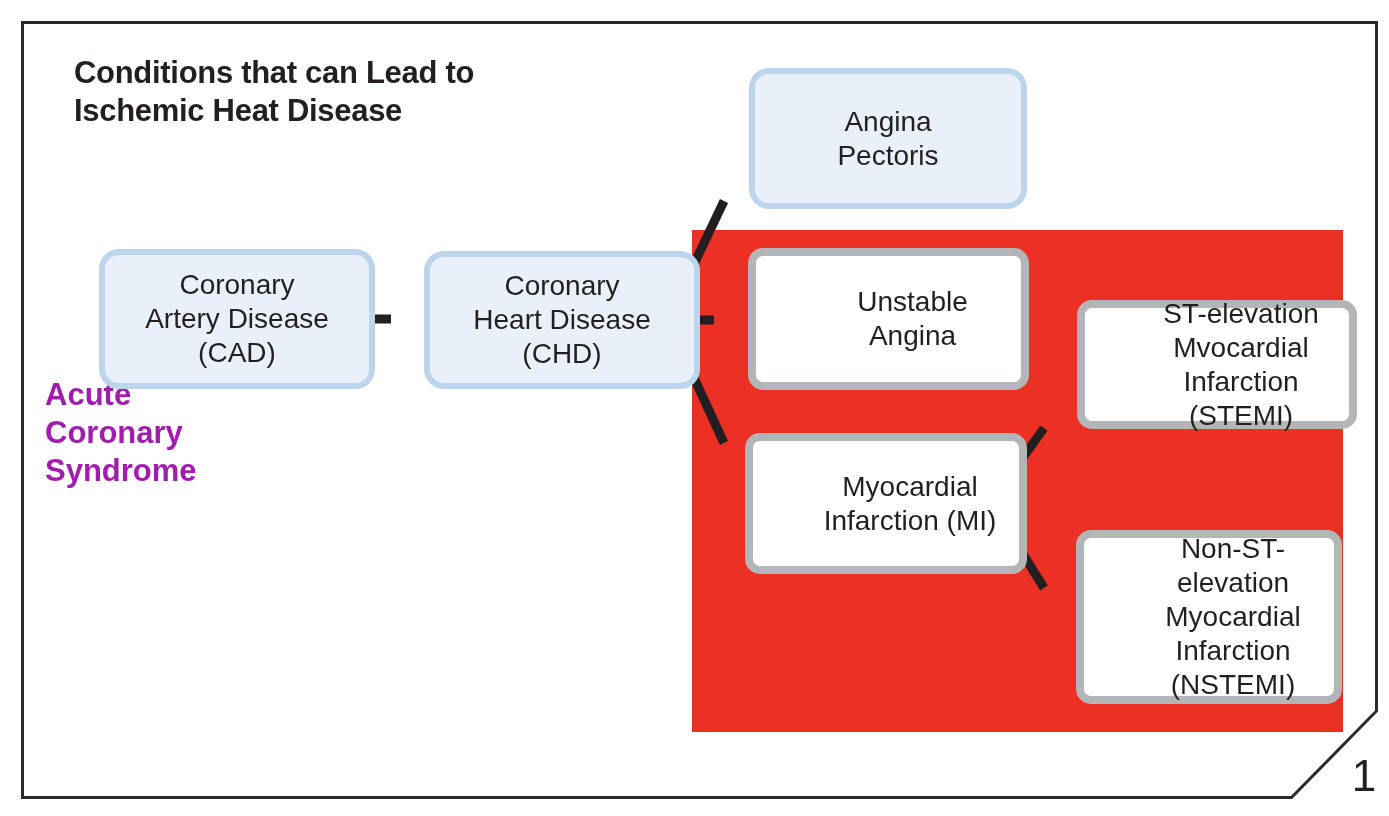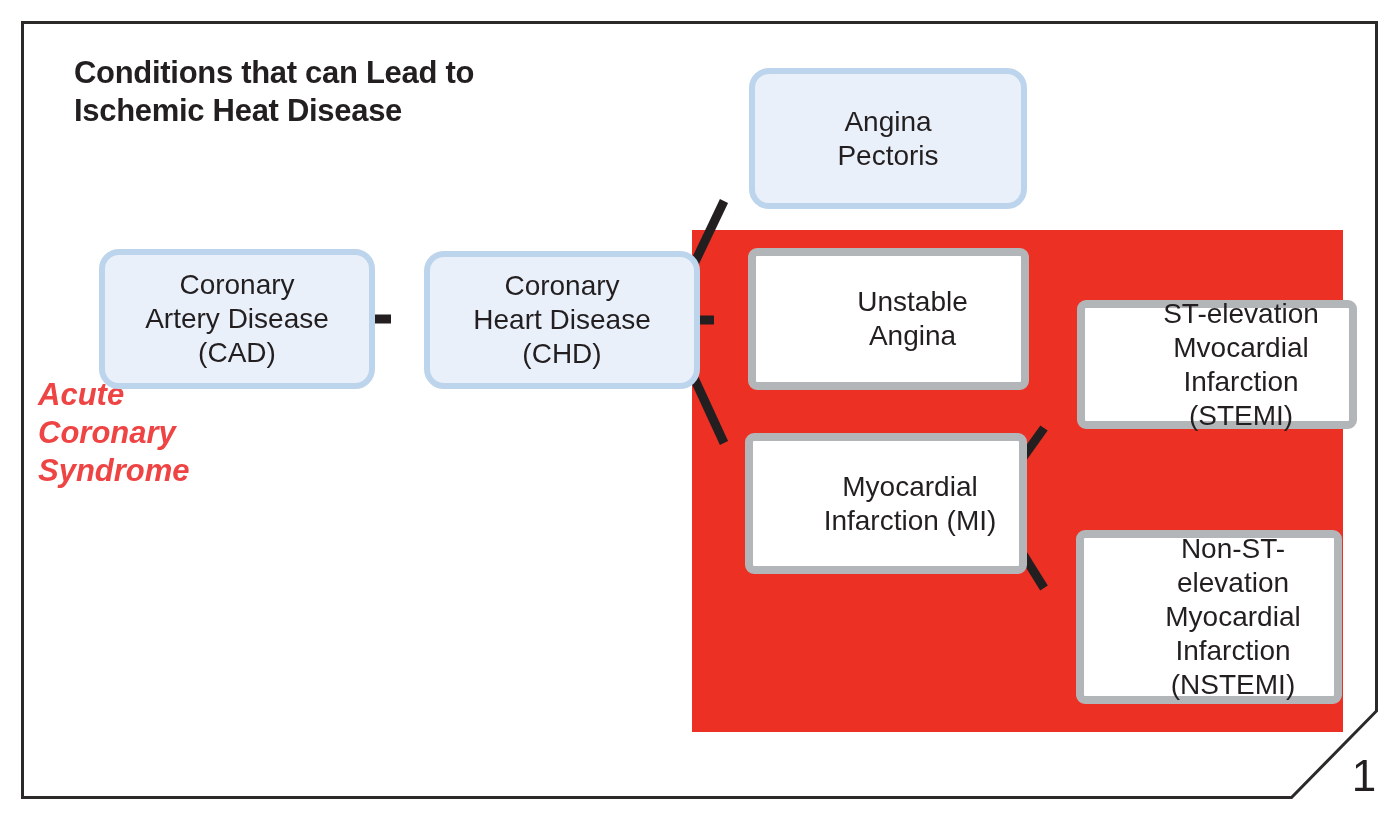--- a/index.html
+++ b/index.html
@@ -39,40 +39,39 @@
     color: var(--line, #231f20);
   }
   .node.blue {
     background: var(--blue_fill, #e9f0fa);
     border: 6px solid var(--blue_border, #bdd5ec);
     border-radius: 20px;
   }
   .node.white {
     background: #ffffff;
     border: 8px solid var(--gray_border, #b3b6b8);
-    border-radius: 9px;
+    border-radius: 15px;
     padding-left: 48px;
   }
   #acs-group {
     position: absolute;
     left: 692px; top: 230px;
     width: 651px; height: 502px;
     background: var(--red, #ed3024);
     z-index: 1;
   }
   #acs-label {
     position: absolute;
-    left: 38px; top: 376px;
+    left: 45px; top: 376px;
     font-size: 31px;
     line-height: 38px;
     font-weight: bold;
-    color: #ef4444;
+    color: #a21caf;
     white-space: pre-line;
     z-index: 2;
-    font-style: italic;
   }
   #overlay-svg {
     position: absolute;
     left: 0; top: 0;
     width: 1389px; height: 816px;
     z-index: 2;
     pointer-events: none;
   }
   .connector {
     stroke: var(--line, #231f20);

